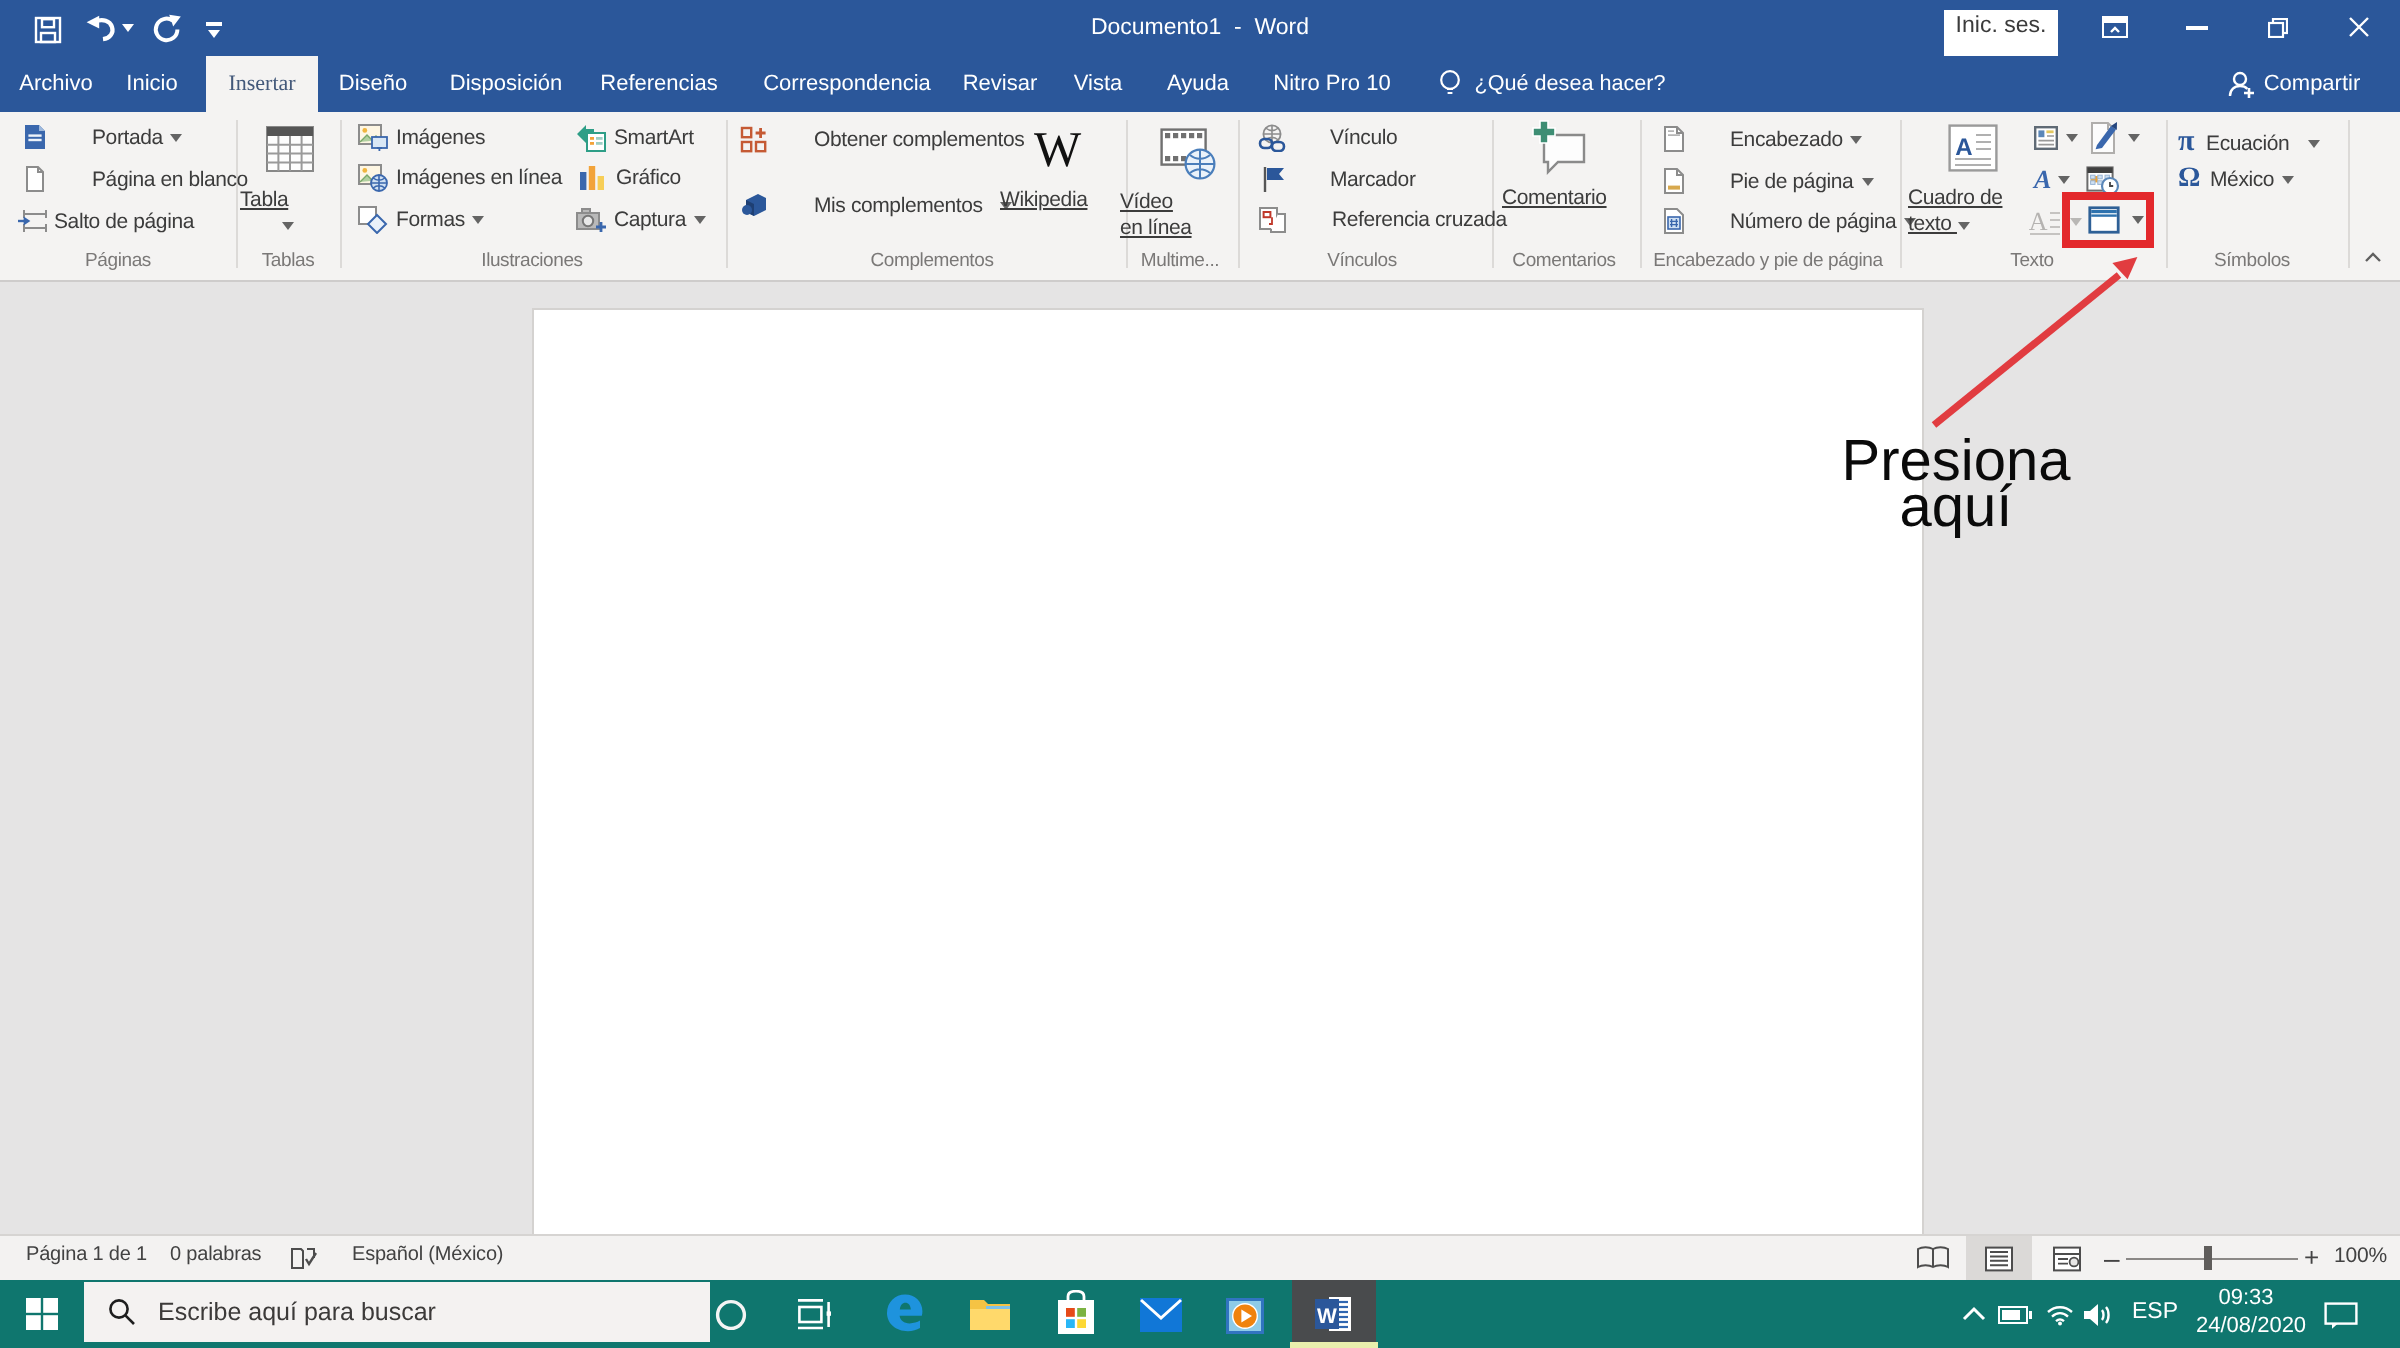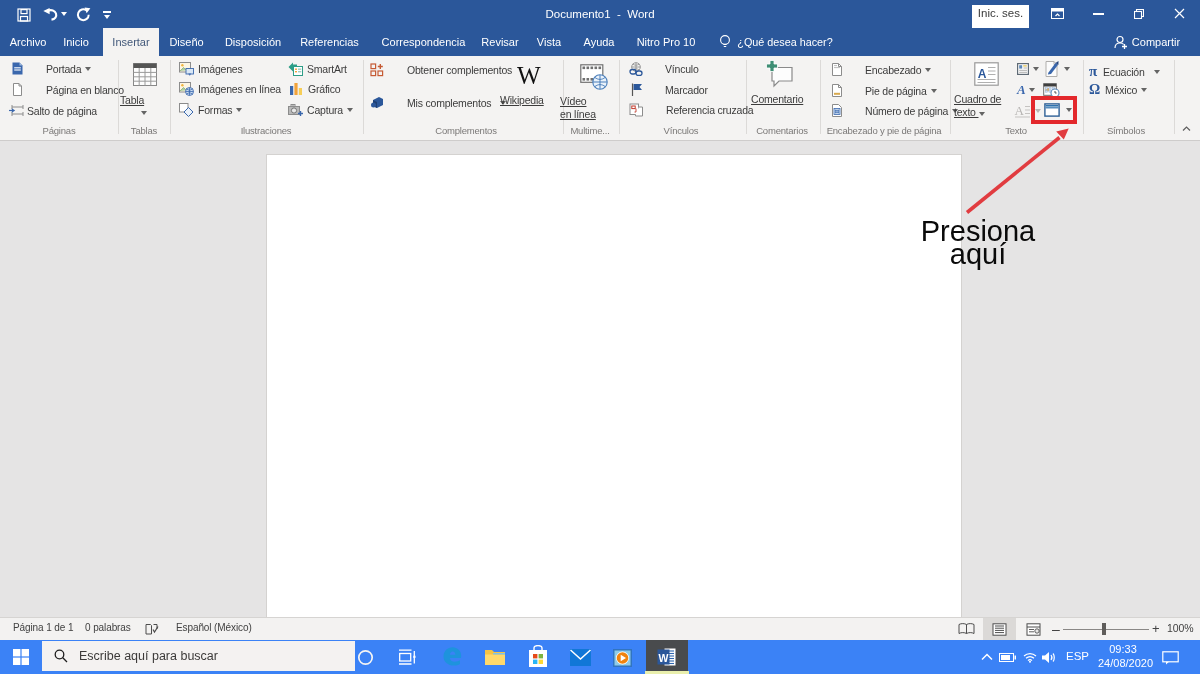--- a/index.html
+++ b/index.html
@@ -13,21 +13,21 @@
 .sep { position:absolute; width:1px; background:#dcdad8; top:4px; height:74px; }
 .row { position:absolute; display:flex; align-items:center; white-space:nowrap; font-size:10.5px; color:#3c3c3c; letter-spacing:-0.2px;}
 .row svg { flex:0 0 auto; }
 .rtxt { margin-left:22px; }
 .lbl { position:absolute; top:69px; font-size:9.5px; color:#7a7877; text-align:center; white-space:nowrap; letter-spacing:-0.2px;}
 .tri { display:inline-block; width:0; height:0; border-left:3px solid transparent; border-right:3px solid transparent; border-top:4px solid #646464; margin-left:4px; }
 .big { position:absolute; font-size:10.5px; color:#3c3c3c; letter-spacing:-0.2px;text-decoration:underline;}
 #docarea { left:0; top:141px; width:1200px; height:476px; background:#e5e4e4;margin-left:21px; }
 #page { position:absolute; left:245px; top:13px; width:696px; height:463px; background:#fff; border:1px solid #d4d2d0; border-bottom:none; }
 #statusbar { left:0; top:617px; width:1200px; height:23px; background:#f3f2f1; border-top:1px solid #d6d4d2; font-size:10px; color:#424242; letter-spacing:-0.1px; }
-#taskbar { left:0; top:640px; width:1200px; height:34px; background:#3b82f6; }
+#taskbar { left:0; top:640px; width:1200px; height:34px; background:#0f766e; }
 .stxt { position:absolute; top:4px; }
 .white { color:#fff; }
 </style>
 </head>
 <body>
 
 <div class="ab" id="titlebar">
 
   <svg class="ab" style="left:17px;top:8px" width="14" height="14" viewBox="0 0 14 14" fill="none" stroke="#fff" stroke-width="1.2">
     <rect x="1" y="1" width="12" height="12"></rect>
@@ -67,21 +67,21 @@
   </svg>
 
   <svg class="ab" style="left:1174px;top:8px" width="11" height="11" viewBox="0 0 11 11" stroke="#fff" stroke-width="1.2">
     <path d="M1 1 L10 10 M10 1 L1 10"></path>
   </svg>
 </div>
 
 <div class="ab" id="tabrow">
   <div class="tab" style="left:6px;width:44px">Archivo</div>
   <div class="tab" style="left:57px;width:38px">Inicio</div>
-  <div class="tab" style="left:103px;width:56px;background:#f4f3f2;color:#43597a;">Insertar</div>
+  <div class="tab" style="left:103px;width:56px;background:#f4f3f2;color:#43597a;font-family:Liberation Serif, serif;">Insertar</div>
   <div class="tab" style="left:167px;width:39px">Diseño</div>
   <div class="tab" style="left:220px;width:66px">Disposición</div>
   <div class="tab" style="left:299px;width:61px">Referencias</div>
   <div class="tab" style="left:374px;width:99px">Correspondencia</div>
   <div class="tab" style="left:481px;width:38px">Revisar</div>
   <div class="tab" style="left:534px;width:30px">Vista</div>
   <div class="tab" style="left:580px;width:38px">Ayuda</div>
   <div class="tab" style="left:634px;width:64px">Nitro Pro 10</div>
   <svg class="ab" style="left:719px;top:6px" width="12" height="16" viewBox="0 0 12 16" fill="none" stroke="#fff" stroke-width="1.1">
     <circle cx="6" cy="6" r="4.4"></circle>

